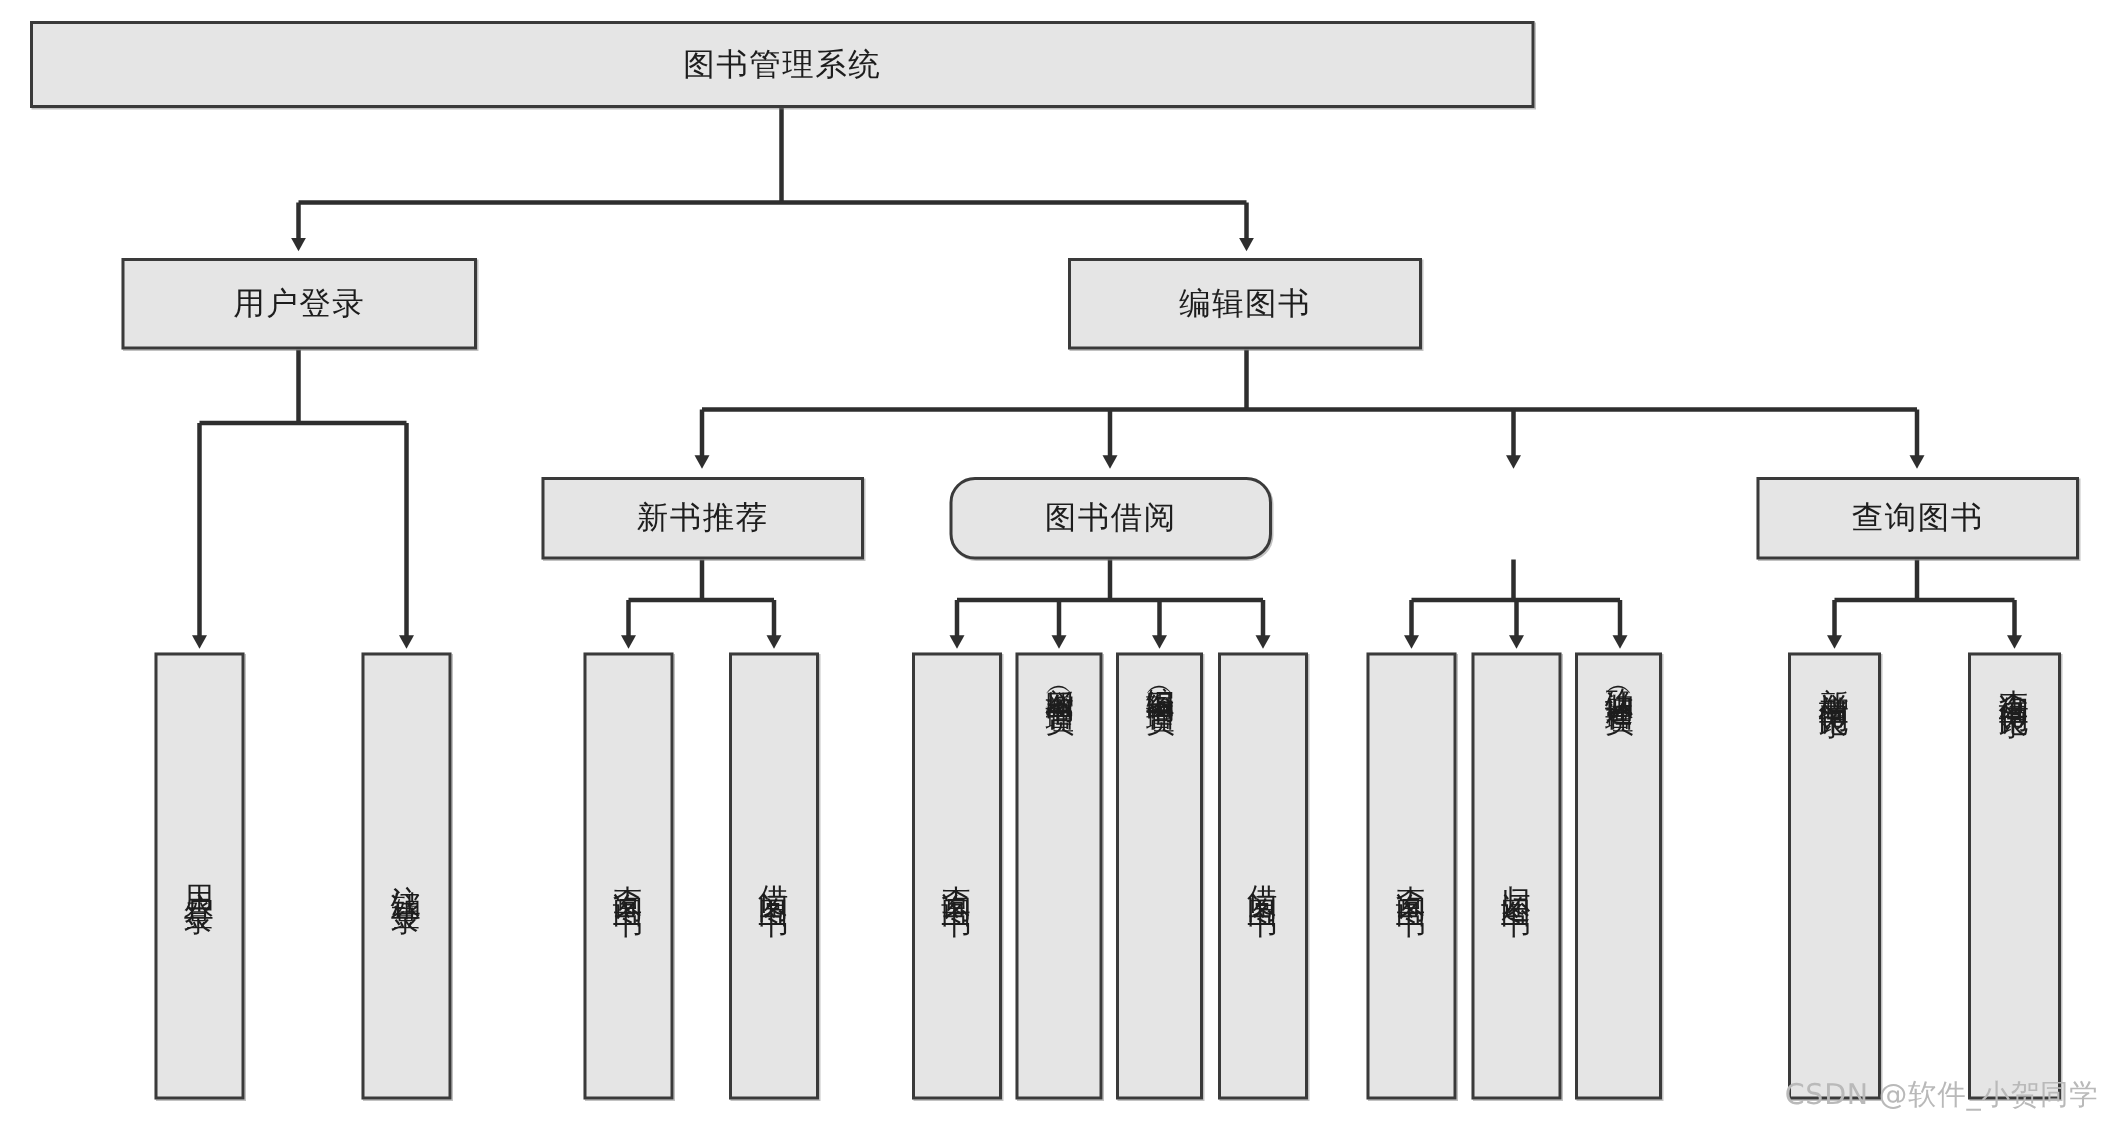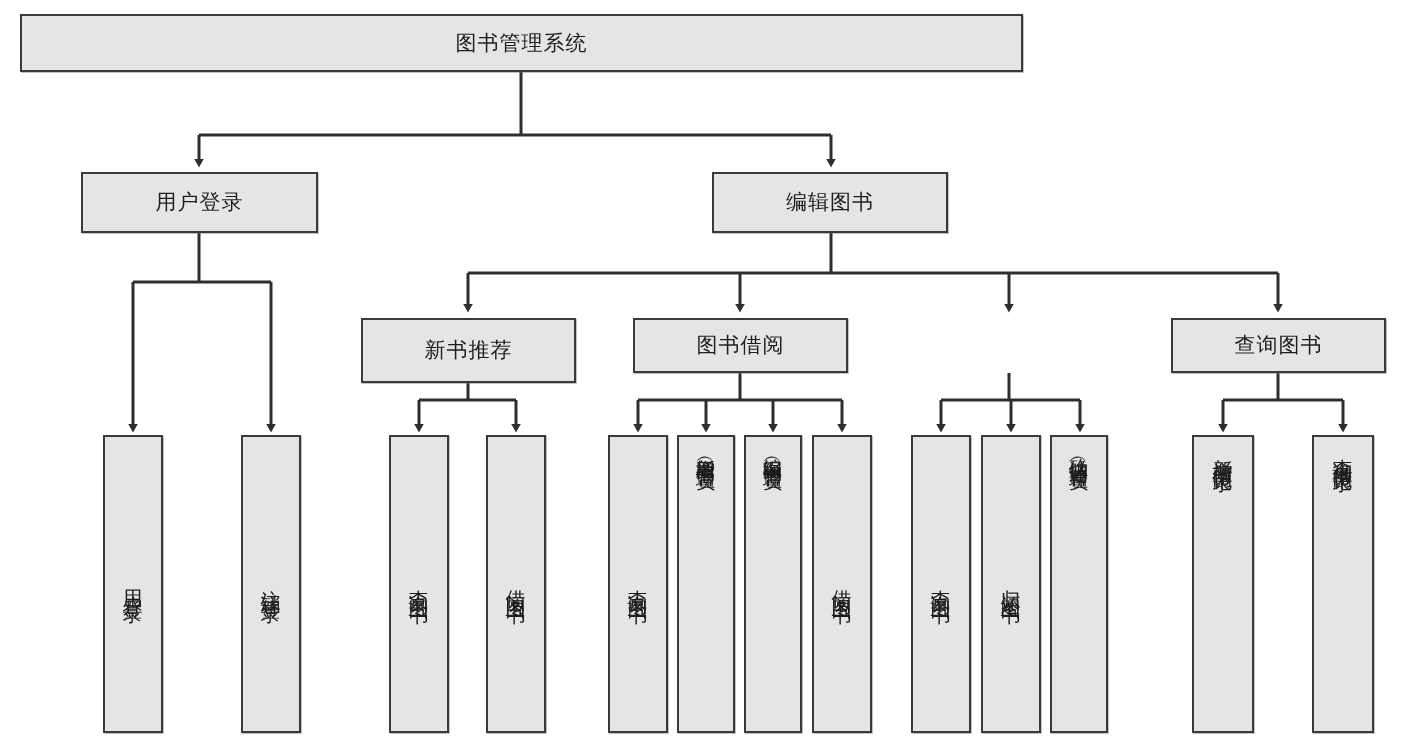--- a/index.html
+++ b/index.html
@@ -141,24 +141,24 @@
     <span class="node-label">图书管理系统</span>
   </div>
 
   <div class="node" style="left:81px; top:172px; width:237px; height:61px;">
     <span class="node-label">用户登录</span>
   </div>
   <div class="node" style="left:712px; top:172px; width:236px; height:61px;">
     <span class="node-label">编辑图书</span>
   </div>
 
-  <div class="node" style="left:361px; top:318px; width:215px; height:65px;">
+  <div class="node" style="left:361px; top:318px; width:215px; height:55px;">
     <span class="node-label">新书推荐</span>
   </div>
-  <div class="node" style="left:633px; top:318px; width:215px; height:55px;">
+  <div class="node" style="left:633px; top:318px; width:215px; height:55px;border-radius:17px;">
     <span class="node-label">图书借阅</span>
   </div>
   <div class="node" style="left:1171px; top:318px; width:215px; height:55px;">
     <span class="node-label">查询图书</span>
   </div>
 
   <div class="node vertical centered" style="left:103px; top:435px; width:60px; height:298px;">
     <span class="node-label">用户登录</span>
   </div>
   <div class="node vertical centered" style="left:241px; top:435px; width:60px; height:298px;">
@@ -195,13 +195,14 @@
     <span class="node-label">确认归还（管理员）</span>
   </div>
 
   <div class="node vertical mid" style="left:1192px; top:435px; width:62px; height:298px;">
     <span class="node-label">新增借阅记录</span>
   </div>
   <div class="node vertical mid" style="left:1312px; top:435px; width:62px; height:298px;">
     <span class="node-label">查询借阅记录</span>
   </div>
 
+  <div class="watermark">CSDN @软件_小贺同学</div>
 </div>
 
 </body></html>

